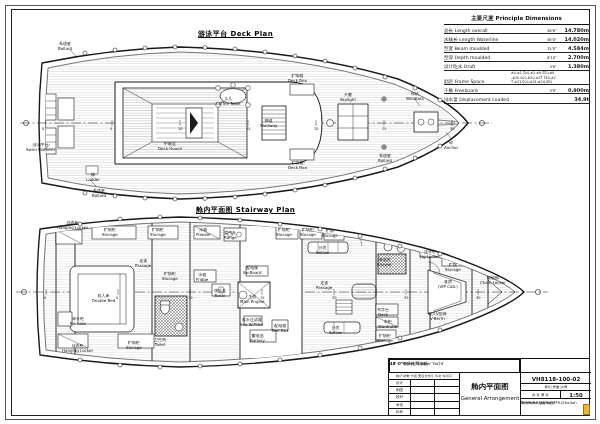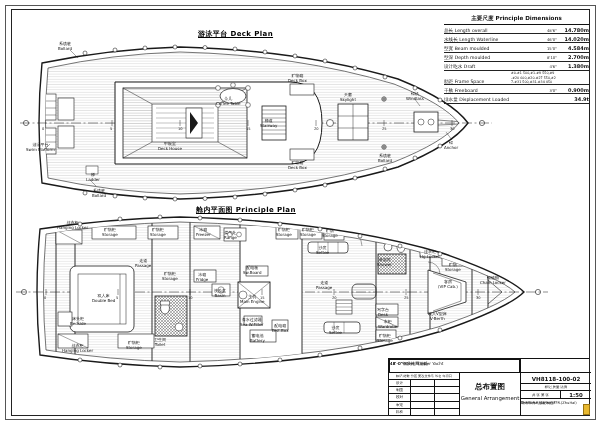--- a/index.html
+++ b/index.html
@@ -266,21 +266,21 @@
           <circle cx="280" cy="360" r="2"></circle>
           <circle cx="320" cy="355" r="2"></circle>
           <circle cx="360" cy="348" r="2"></circle>
           <circle cx="400" cy="338" r="2"></circle>
           <circle cx="440" cy="330" r="2"></circle>
       </g>
     </g>
   </svg>
 
   <div class="plan-title" style="left:198px;top:29px;">游泳平台 Deck Plan</div>
-  <div class="plan-title" style="left:196px;top:205px;">舱内平面图 Principle Plan</div>
+  <div class="plan-title" style="left:196px;top:205px;">舱内平面图 Stairway Plan</div>
 
   <div id="deck-labels">
       <div class="lbl" style="left: 58px; top: 42px;">
         <div>系缆桩</div>
         <div>Bollard</div>
       </div>
       <div class="lbl" style="left: 26px; top: 143px;">
         <div>游泳平台</div>
         <div>Swim Platform</div>
       </div>
@@ -553,21 +553,21 @@
       <div class="revrow" style="top:28.6px;">
           <span class="rl">审定</span>
           <span class="rc1"></span>
         </div>
       <div class="revrow" style="top:35.8px;height:7.2px;">
           <span class="rl">标检</span>
           <span class="rc1"></span>
         </div>
     </div>
     <div class="title-cell">
-      <span class="title-cn">总布置图</span>
+      <span class="title-cn">舱内平面图</span>
       <span class="title-en">General Arrangement</span>
     </div>
     <div class="rc">
       <div class="dn">VH8118-100-02</div>
       <div class="sh">标记  质量  比例</div>
       <div class="sv">
         <span class="si">共 张 第 张</span>
         <span class="sc">1:50</span>
       </div>
       <div class="co">

